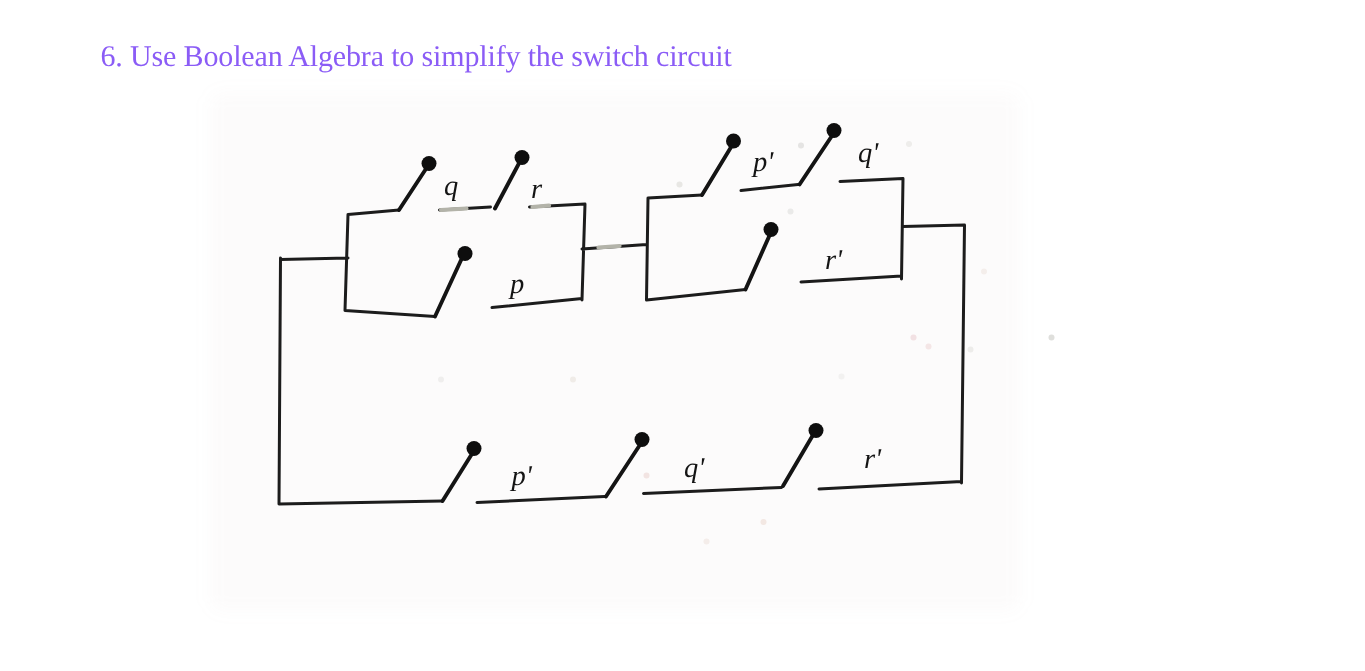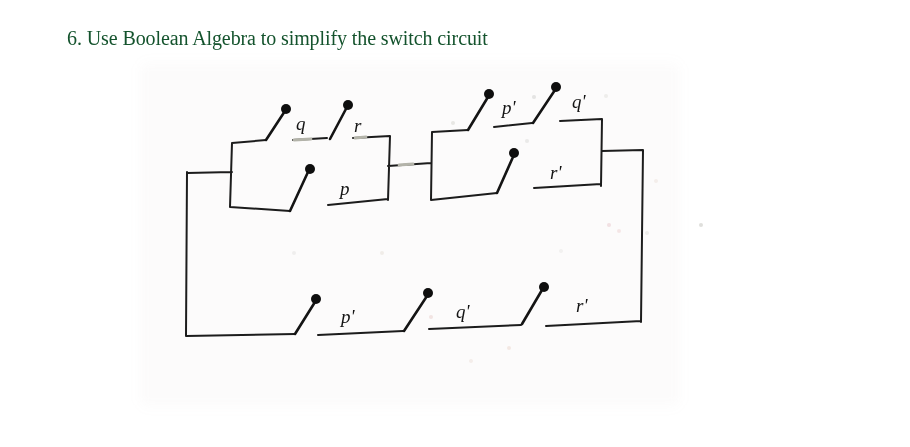--- a/index.html
+++ b/index.html
@@ -24,21 +24,21 @@
     background: rgba(160,155,140,0.035);
     border-radius: 8px;
     filter: blur(6px);
   }
   .title {
     position: absolute;
     left: 67px;
     top: 27px;
     font-size: 20px;
     line-height: 23px;
-    color: #14532d;
+    color: #8b5cf6;
     letter-spacing: -0.1px;
     white-space: nowrap;
   }
   svg.circuit {
     position: absolute;
     left: 0;
     top: 0;
   }
   .wire {
     stroke: #1c1c1c;

